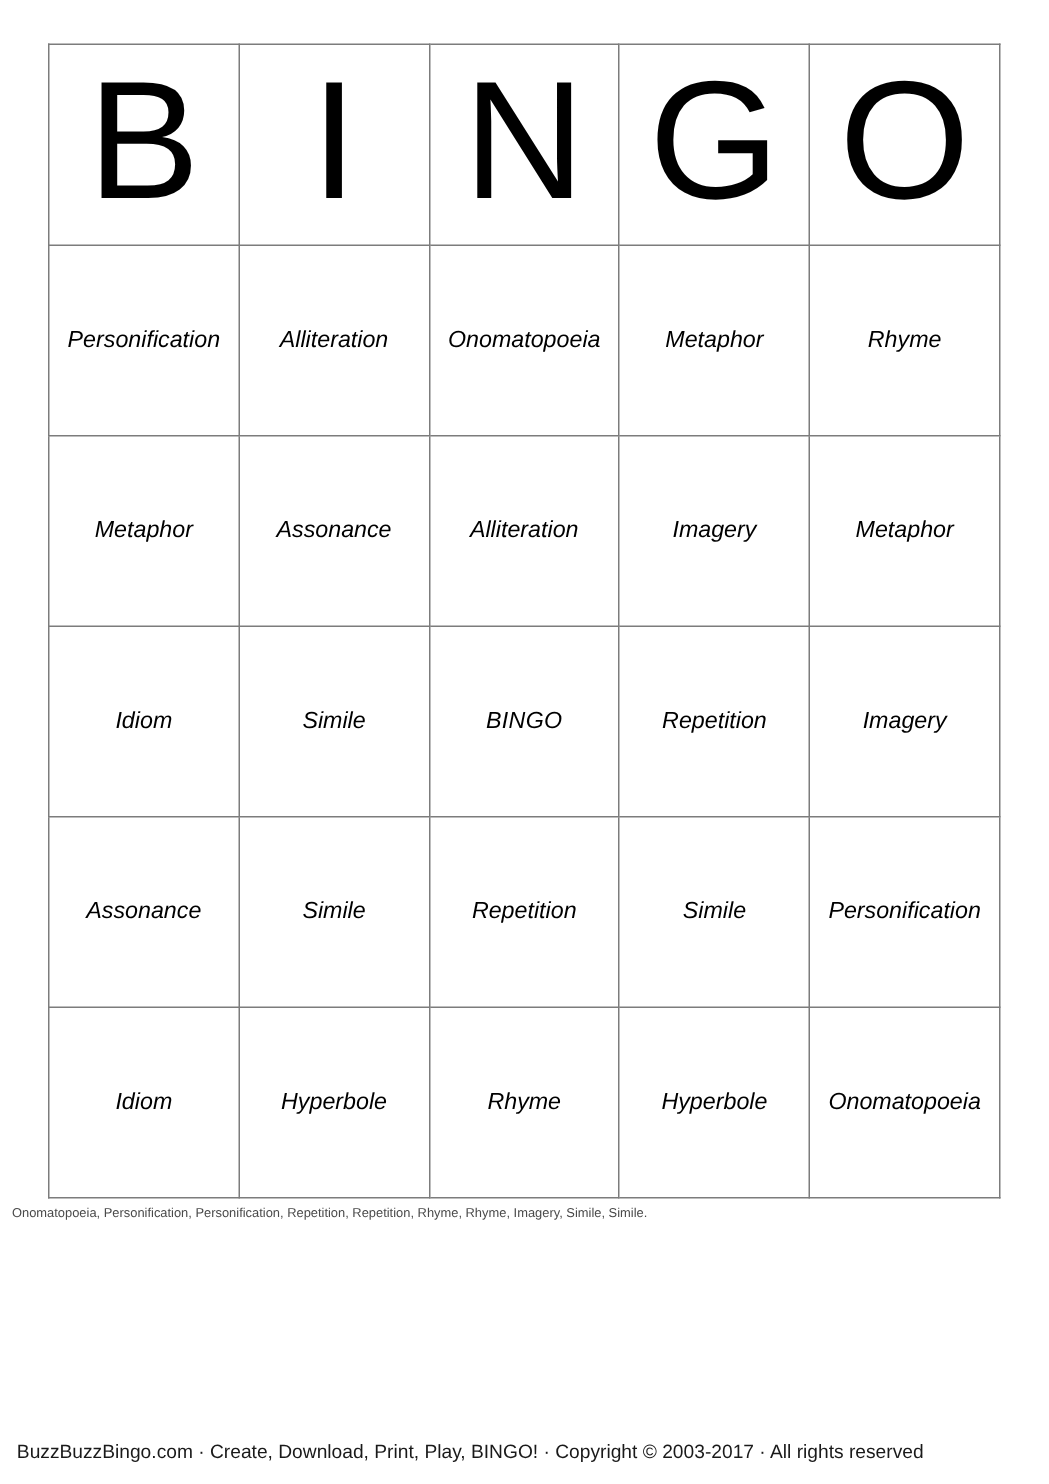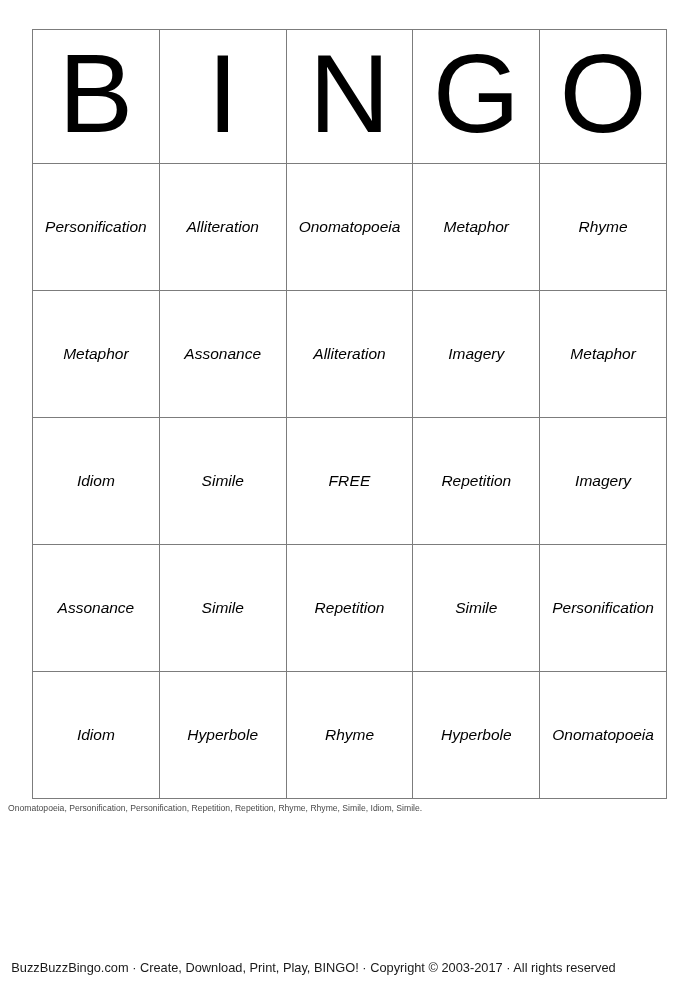--- a/index.html
+++ b/index.html
@@ -160,21 +160,21 @@
       </tr>
 
       <tr class="body-row">
         <td>
           <span class="cell-text">Idiom</span>
         </td>
         <td>
           <span class="cell-text">Simile</span>
         </td>
         <td class="cell-free">
-          <span class="cell-text">FREE</span>
+          <span class="cell-text">BINGO</span>
         </td>
         <td>
           <span class="cell-text">Repetition</span>
         </td>
         <td>
           <span class="cell-text">Imagery</span>
         </td>
       </tr>
 
       <tr class="body-row">
@@ -210,18 +210,18 @@
         </td>
         <td>
           <span class="cell-text">Onomatopoeia</span>
         </td>
       </tr>
     </tbody>
   </table>
 </div>
 
 <div class="legend">
-  <div class="legend-line">Onomatopoeia, Personification, Personification, Repetition, Repetition, Rhyme, Rhyme, Simile, Idiom, Simile.</div>
+  <div class="legend-line">Onomatopoeia, Personification, Personification, Repetition, Repetition, Rhyme, Rhyme, Imagery, Simile, Simile.</div>
 </div>
 
 <div class="footer">
   <span>BuzzBuzzBingo.com · Create, Download, Print, Play, BINGO! · Copyright © 2003-2017 · All rights reserved</span>
 </div>
 
 </body></html>

